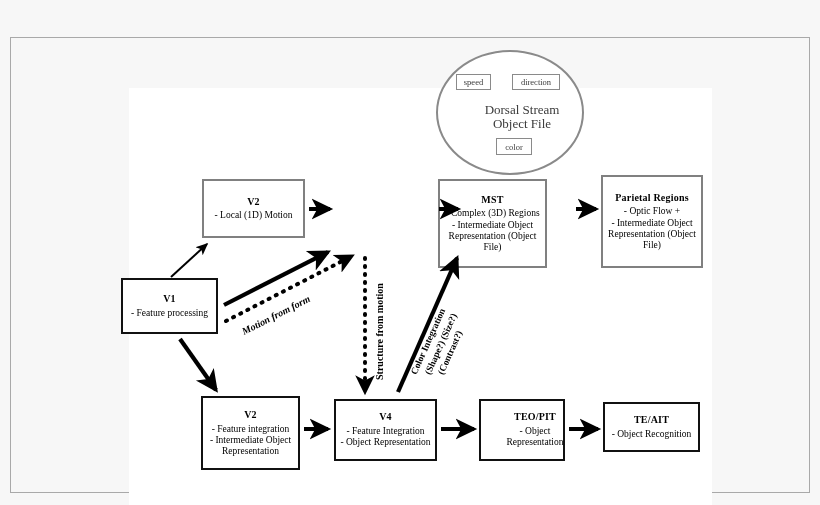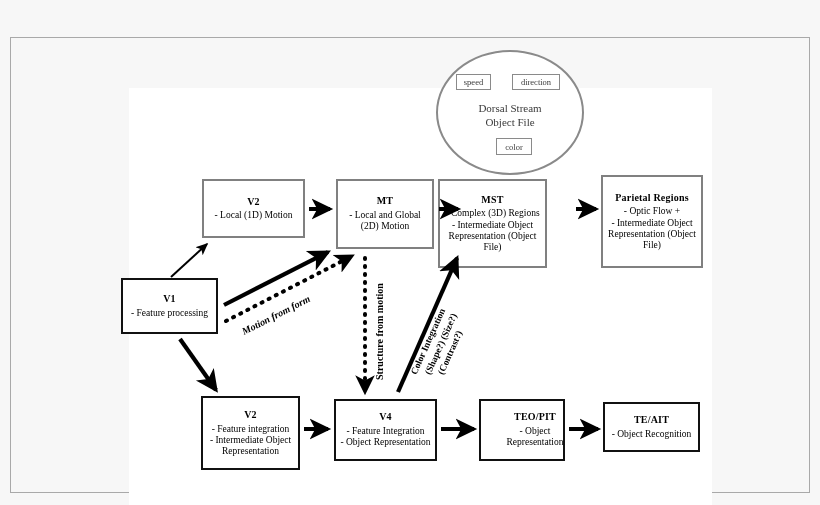--- a/index.html
+++ b/index.html
@@ -50,21 +50,21 @@
   .ellipse{
     position:absolute;
     left:436px;top:50px;width:148px;height:125px;
     border:2px solid #8a8a8a;
     border-radius:50%;
     box-sizing:border-box;
     background:#ffffff;
   }
   .ellipse-text{
     position:absolute;width:100%;text-align:center;
-    font-size:11px;color:#3a3a3a;line-height:1.25;
+    font-size:13px;color:#3a3a3a;line-height:1.25;padding-left:12px;
   }
   .mini-box{
     position:absolute;
     border:1px solid #8a8a8a;
     box-sizing:border-box;
     font-size:8.5px;
     color:#3a3a3a;
     display:flex;align-items:center;justify-content:center;
     background:#ffffff;
   }
@@ -123,25 +123,20 @@
   <div class="ellipse-text" style="left:436px;top:116px;width:148px;">Object File</div>
   <div class="mini-box" style="left:496px;top:138px;width:36px;height:17px;">
     <span>color</span>
   </div>
 
   <div class="node gray" style="left:202px;top:179px;width:103px;height:59px;">
     <div class="title">V2</div>
     <div class="line">- Local (1D) Motion</div>
   </div>
 
-  <div class="node gray" style="left:336px;top:179px;width:98px;height:70px;">
-    <div class="title">MT</div>
-    <div class="line">- Local and Global</div>
-    <div class="line">(2D) Motion</div>
-  </div>
 
   <div class="node gray" style="left:438px;top:179px;width:109px;height:89px;">
     <div class="title">MST</div>
     <div class="line">- Complex (3D) Regions</div>
     <div class="line">- Intermediate Object</div>
     <div class="line">Representation  (Object</div>
     <div class="line">File)</div>
   </div>
 
   <div class="node gray" style="left:601px;top:175px;width:102px;height:93px;">

